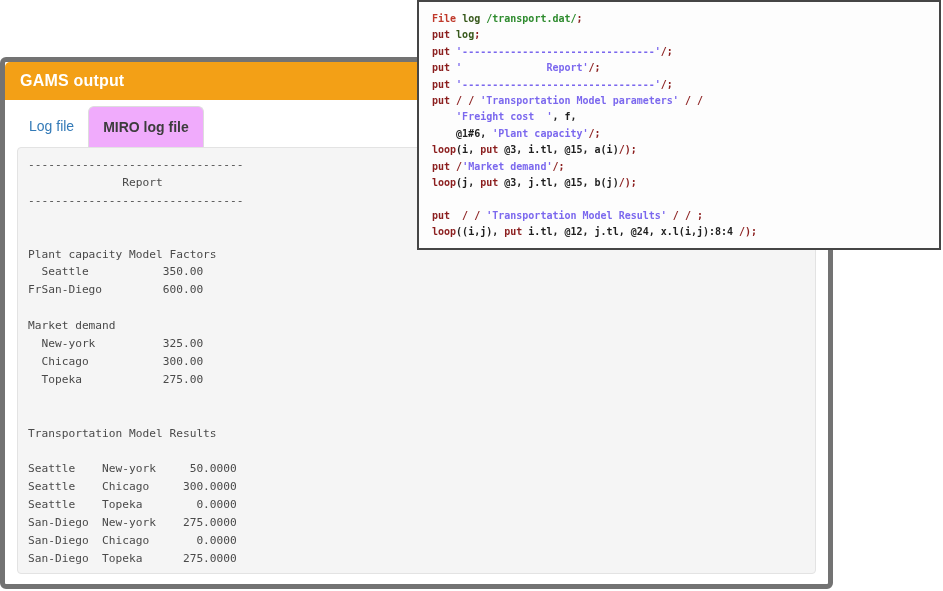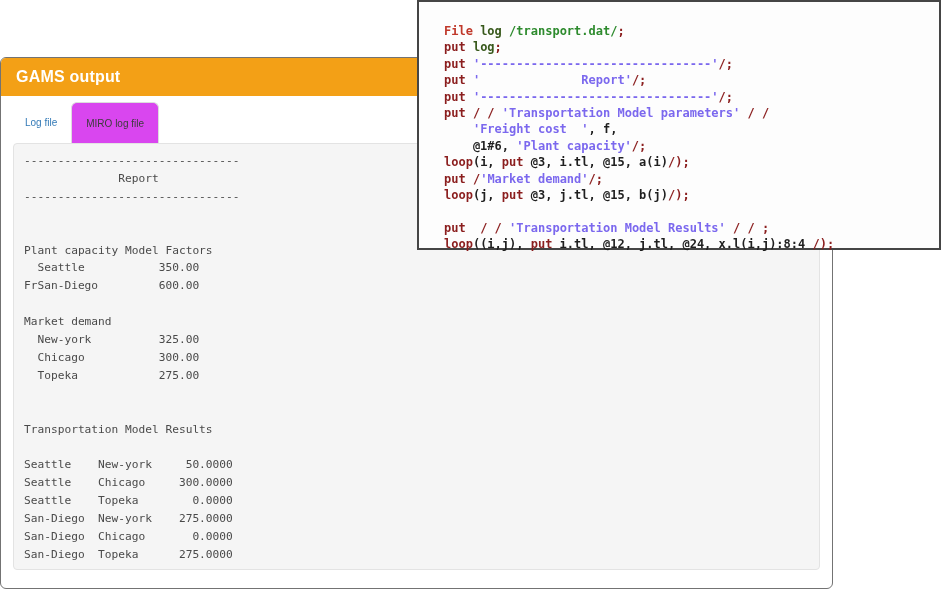--- a/index.html
+++ b/index.html
@@ -2,57 +2,58 @@
 <html><head>
 <meta charset="utf-8">
 <style>
   * { margin:0; padding:0; box-sizing:border-box; }
   html,body { width:943px; height:591px; background:#ffffff; overflow:hidden;
               font-family:"Liberation Sans", sans-serif; position:relative; }
 
   
   .panel {
     position:absolute; left:0; top:57px; width:833px; height:532px;
-    background:#ffffff; border:1px solid #737373; border-radius:6px;
+    background:#ffffff; border:5px solid #737373; border-radius:6px;
   }
   .panel-header {
     height:38px; background:#F3A016; border-radius:5px 5px 0 0;
     color:#ffffff; font-size:16px; font-weight:600;
     line-height:38px; padding-left:15px; letter-spacing:.2px;
   }
   .tabs {
     display:flex; align-items:stretch; height:41px; margin-top:6px;
     padding-left:10px;
   }
   .tab {
-    padding:10px 14px; font-size:10px; color:#337AB7; cursor:pointer;
+    padding:10px 14px; font-size:14px; color:#337AB7; cursor:pointer;
     line-height:21px; white-space:nowrap;
   }
   .tab.active {
-    color:#3c3c3c; background:#d946ef;
+    color:#3c3c3c; background:#f0abfc;
     border:1px solid #DDDDDD; border-bottom:none;
     border-radius:6px 6px 0 0;
+    font-weight:bold;
   }
   pre.log {
     margin:0 12px 20px 12px; height:427px;
     background:#F5F5F5; border:1px solid #E3E3E3; border-radius:4px;
     padding:8px 10px; color:#4A4A4A;
     font-family:"DejaVu Sans Mono", monospace;
     font-size:11.2px; line-height:17.9px; white-space:pre; overflow:hidden;
   }
 
   
   .codewin {
     position:absolute; left:417px; top:0; width:524px; height:250px;
     background:#FDFDFD; border:2px solid #454545; z-index:10;
   }
   pre.code {
-    margin:12px; padding:9px 6px 6px 13px;
+    margin:0; padding:9px 6px 6px 13px;
     font-family:"DejaVu Sans Mono", monospace;
-    font-weight:bold; font-size:12px; line-height:16.4px;
+    font-weight:bold; font-size:10px; line-height:16.4px;
     white-space:pre; overflow:hidden; color:#1F1F1F;
   }
   .tok-k { color:#8B1E1E; }   
   .tok-d { color:#C0392B; }   
   .tok-g { color:#38591C; }   
   .tok-p { color:#2E8B2E; }   
   .tok-s { color:#7B68EE; }   
   .tok-r { color:#8B1E1E; }   
   .tok-n { color:#1F1F1F; }   
 </style>

